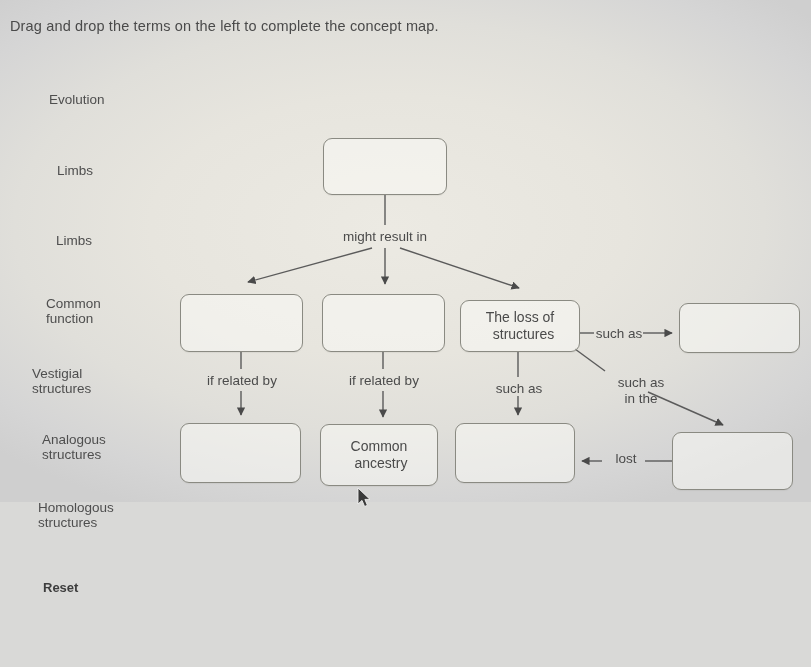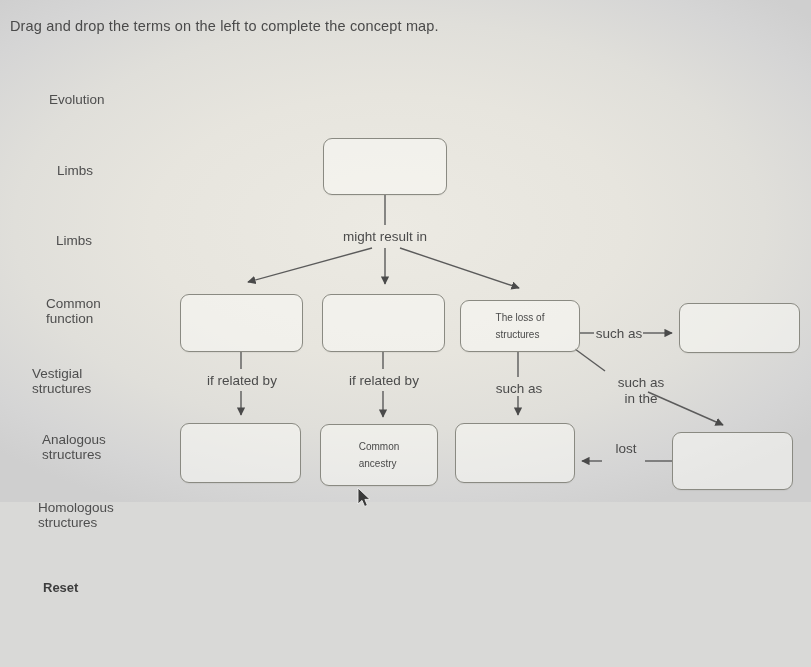--- a/index.html
+++ b/index.html
@@ -55,22 +55,22 @@
   
   .node {
     position: absolute;
     box-sizing: border-box;
     border: 1.4px solid #8a8a82;
     border-radius: 9px;
     background: rgba(250,249,245,0.55);
     display: flex;
     align-items: center;
     justify-content: center;
-    text-align: left;
-    font-size: 10px;
+    text-align: right;
+    font-size: 14px;
     line-height: 17px;
     color: #4a4a4a;
     white-space: pre-line;
     box-shadow: 0 1px 1px rgba(120,120,110,0.10);
   }
   .node.empty { color: transparent; }
   
   .edge-label {
     position: absolute;
     font-size: 13.5px;
@@ -166,15 +166,15 @@
 ancestry</div>
     <div class="node empty" style="left: 455px; top: 423px; width: 120px; height: 60px;"></div>
     <div class="node empty" style="left: 672px; top: 432px; width: 121px; height: 58px;"></div>
     <div class="edge-label" style="left: 335px; top: 229px; width: 100px;">might result in</div>
     <div class="edge-label" style="left: 192px; top: 373px; width: 100px;">if related by</div>
     <div class="edge-label" style="left: 334px; top: 373px; width: 100px;">if related by</div>
     <div class="edge-label" style="left: 484px; top: 381px; width: 70px;">such as</div>
     <div class="edge-label" style="left: 589px; top: 326px; width: 60px;">such as</div>
     <div class="edge-label" style="left: 601px; top: 375px; width: 80px;">such as
 in the</div>
-    <div class="edge-label" style="left: 607px; top: 441px; width: 38px;">lost</div>
+    <div class="edge-label" style="left: 607px; top: 451px; width: 38px;">lost</div>
     <div id="reset-button">Reset</div>
   </div>
 
 </body></html>

